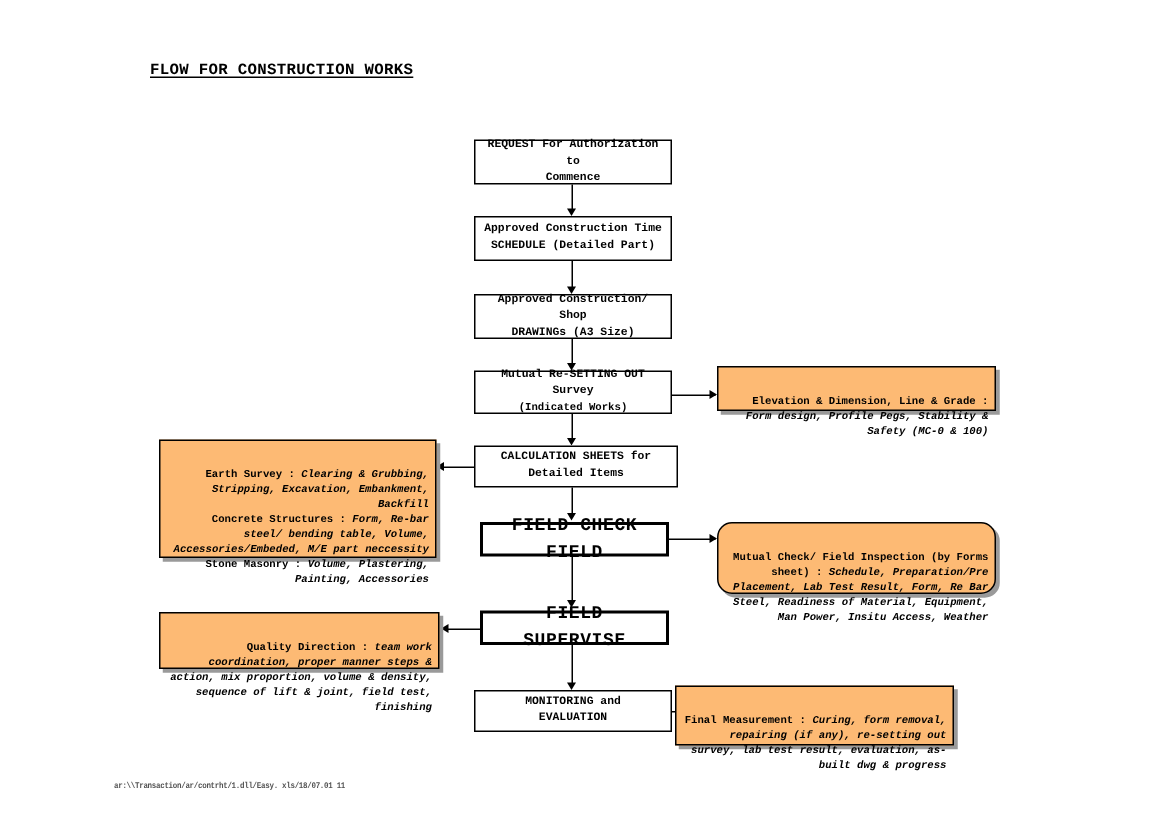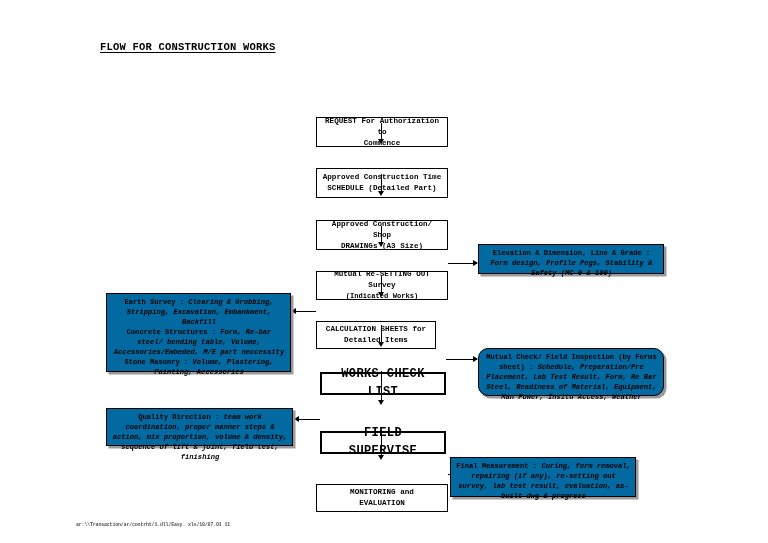--- a/index.html
+++ b/index.html
@@ -41,21 +41,20 @@
     background: #ffffff;
     border: 1px solid #000000;
     display: flex;
     align-items: center;
     justify-content: center;
     text-align: center;
     font-size: 7.6px;
     font-weight: bold;
     line-height: 1.45;
     padding: 2px 4px;
-    margin-top: 24px;
   }
   .node .sub {
     font-weight: bold;
     font-size: 7.1px;
   }
   .node-text {
     display: block;
     width: 100%;
   }
 
@@ -64,27 +63,27 @@
     border: 2.5px solid #000000;
     font-size: 12px;
     font-weight: bold;
     letter-spacing: 0.4px;
   }
 
   
   .note {
     position: absolute;
     box-sizing: border-box;
-    background: #0369a1;
+    background: #fdba74;
     border: 1px solid #000000;
     box-shadow: 2.5px 2.5px 0 0 #9a9a9a;
-    padding: 3px 4px 3px 5px;
+    padding: 18px 4px 3px 5px;
     font-size: 7.1px;
     line-height: 1.42;
-    text-align: center;
+    text-align: right;
   }
   .note .lbl {
     font-weight: bold;
     font-style: normal;
   }
   .note .val {
     font-style: italic;
     font-weight: bold;
   }
   .note p {
@@ -180,35 +179,35 @@
       <span class="sub">(Indicated Works)</span>
     </span>
   </div>
 
   <div class="conn h-line" style="left:448px; top:263px; width:29px;"></div>
   <div class="arrow-right" style="left:473px; top:259.5px;"></div>
 
   <div class="conn v-line" style="left:381px; top:276px; height:19px;"></div>
   <div class="arrow-down" style="left:378px; top:292px;"></div>
 
-  <div class="node" style="left:316px; top:297px; width:120px; height:28px;">
+  <div class="node" style="left:316px; top:297px; width:136px; height:28px;">
     <span class="node-text">
       <span>CALCULATION SHEETS for</span><br>
       <span>Detailed Items</span>
     </span>
   </div>
 
   <div class="conn h-line" style="left:295px; top:311px; width:21px;"></div>
   <div class="arrow-left" style="left:291px; top:307.5px;"></div>
 
   <div class="conn v-line" style="left:381px; top:325px; height:20px;"></div>
   <div class="arrow-down" style="left:378px; top:342px;"></div>
 
   <div class="node heavy" style="left:320px; top:348px; width:126px; height:23px;">
-    <span class="node-text">WORKS CHECK LIST</span>
+    <span class="node-text">FIELD CHECK FIELD</span>
   </div>
 
   <div class="conn h-line" style="left:446px; top:359px; width:31px;"></div>
   <div class="arrow-right" style="left:473px; top:355.5px;"></div>
 
   <div class="conn v-line" style="left:381px; top:371px; height:31px;"></div>
   <div class="arrow-down" style="left:378px; top:400px;"></div>
 
   <div class="node heavy" style="left:320px; top:407px; width:126px; height:23px;">
     <span class="node-text">FIELD SUPERVISE</span>

